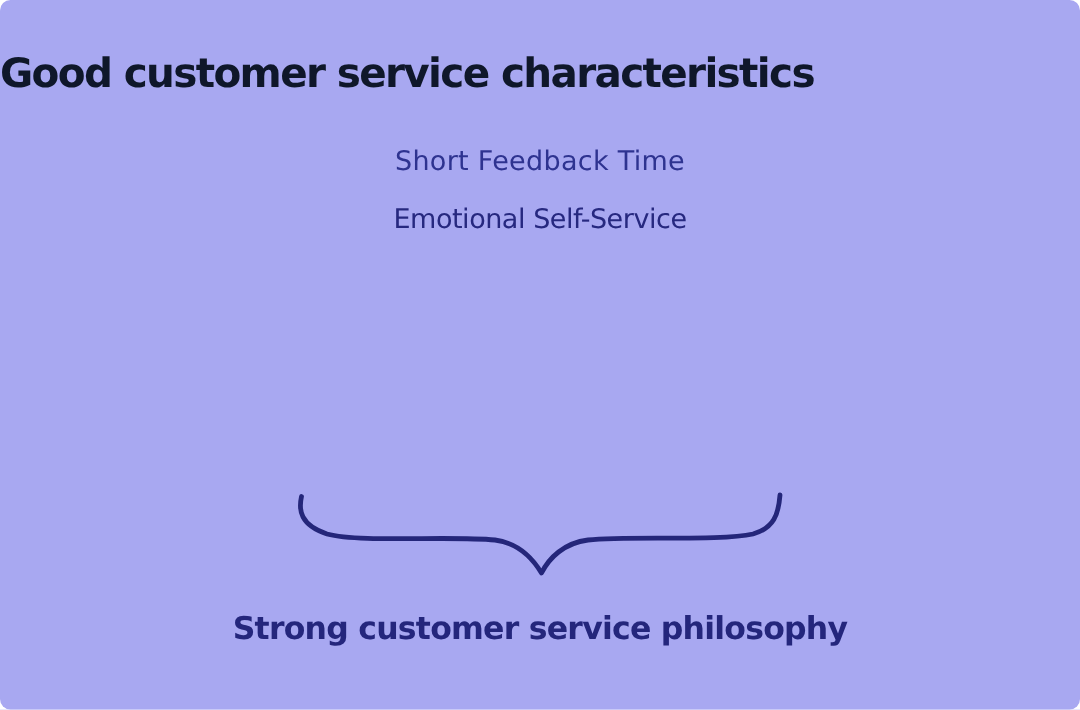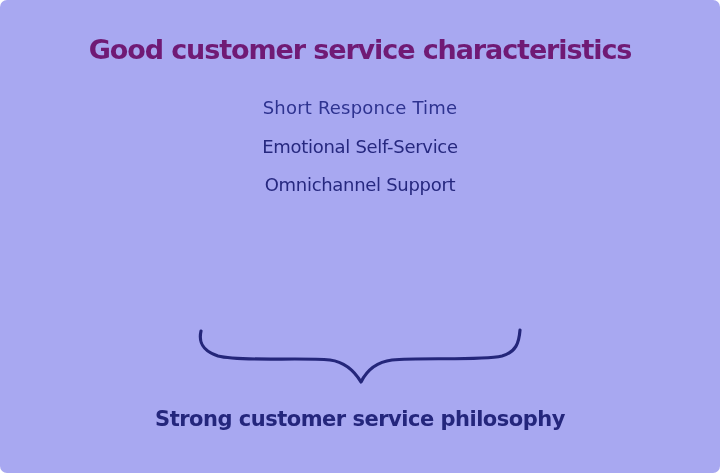--- a/index.html
+++ b/index.html
@@ -17,27 +17,26 @@
       height: 473px;
       background: #a8a8f1;
       border-radius: 7px;
       color: #22247a;
       font-family: "Liberation Sans", "DejaVu Sans", sans-serif;
     }
     .title {
       position: absolute;
       left: 0; right: 0;
       top: 30px;
-      text-align: center;
       font-family: "DejaVu Sans", sans-serif;
       font-weight: bold;
       font-size: 27px;
       letter-spacing: -1.1px;
       line-height: 40px;
-      color: #701a75;
+      color: #0f172a;
     }
     .items {
       position: absolute;
       left: 0; right: 0;
       top: 92px;
       margin: 0;
       padding: 0;
       list-style: none;
       text-align: center;
     }
@@ -73,23 +72,22 @@
       color: #24267c;
     }
   </style>
 </head>
 <body>
 
 <div class="card">
   <div class="title">Good customer service characteristics</div>
 
   <ul class="items">
-    <li class="item first">Short Responce Time</li>
+    <li class="item first">Short Feedback Time</li>
     <li class="item">Emotional Self-Service</li>
-    <li class="item">Omnichannel Support</li>
   </ul>
 
   <svg class="brace" viewBox="0 0 720 473" xmlns="http://www.w3.org/2000/svg">
     <path d="M 201 331
              C 199 340, 200 350, 218 356
              C 240 362, 300 357, 330 360
              C 345 362, 355 372, 361 382
              C 366 372, 376 362, 392 360
              C 420 357, 480 361, 502 356
              C 516 352, 519 343, 520 330" fill="none" stroke="#24267a" stroke-width="3.2" stroke-linecap="round" stroke-linejoin="round"></path>

